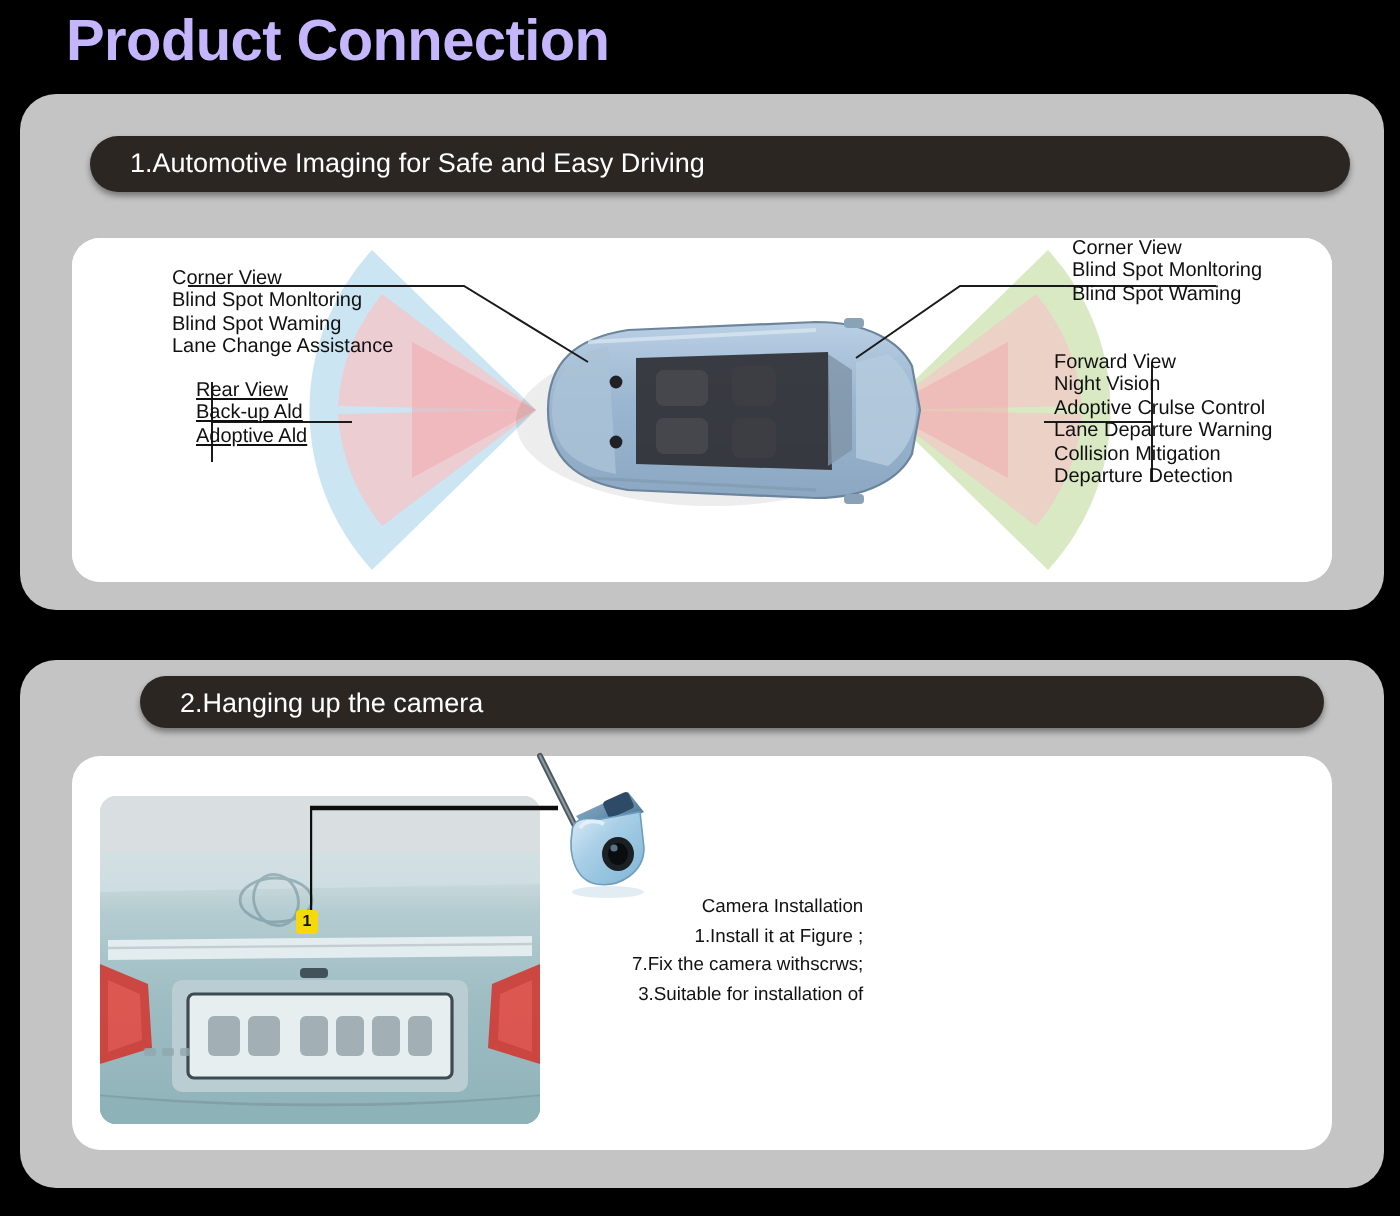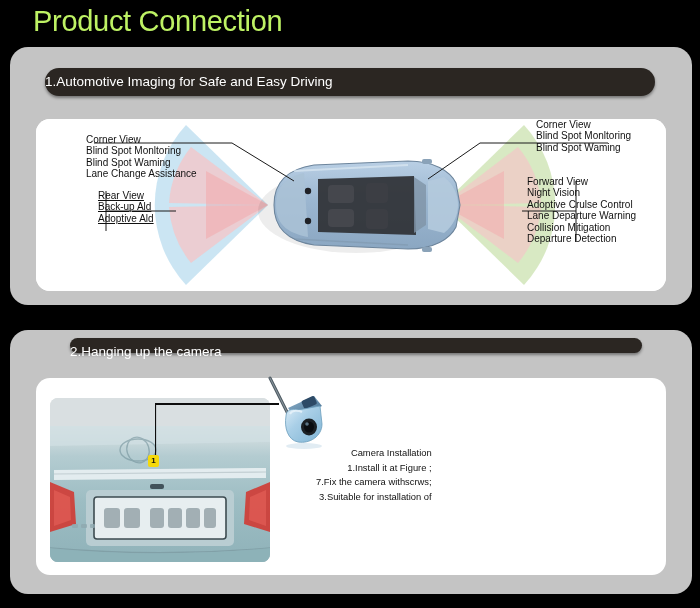--- a/index.html
+++ b/index.html
@@ -14,22 +14,22 @@
     overflow: hidden;
     font-family: "Liberation Sans", sans-serif;
   }
 
   
   #page-title {
     position: absolute;
     left: 33px;
     top: 2px;
     font-size: 29px;
-    font-weight: normal;
-    color: #bef264;
+    font-weight: bold;
+    color: #c4b5fd;
     letter-spacing: -0.3px;
     line-height: 38px;
     white-space: nowrap;
   }
 
   
   .panel {
     position: absolute;
     background: #c4c4c4;
     border-radius: 18px;
@@ -39,25 +39,26 @@
   #panel-2 { left: 10px; top: 330px; width: 682px; height: 264px; }
 
   
   .pill {
     position: absolute;
     background: #2b2622;
     border-radius: 16px;
     color: #ffffff;
     font-size: 13.5px;
     line-height: 28px;
+    padding-left: 20px;
     white-space: nowrap;
     box-shadow: 0 2px 3px rgba(0,0,0,0.4);
   }
   #pill-1 { left: 45px; top: 68px;  width: 610px; height: 28px; }
-  #pill-2 { left: 70px; top: 338px; width: 572px; height: 15px; }
+  #pill-2 { left: 70px; top: 338px; width: 572px; height: 26px; }
 
   
   .card {
     position: absolute;
     background: #ffffff;
     border-radius: 14px;
   }
   #card-1 { left: 36px; top: 119px; width: 630px; height: 172px; }
   #card-2 { left: 36px; top: 378px; width: 630px; height: 197px; }
 

